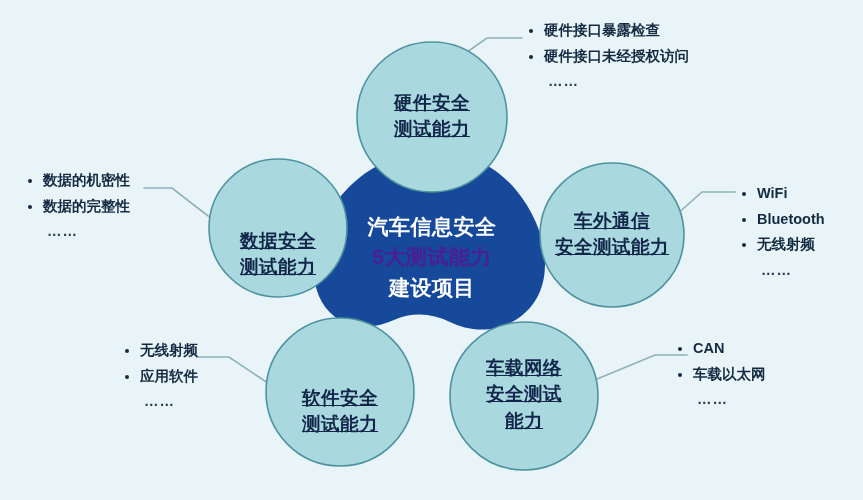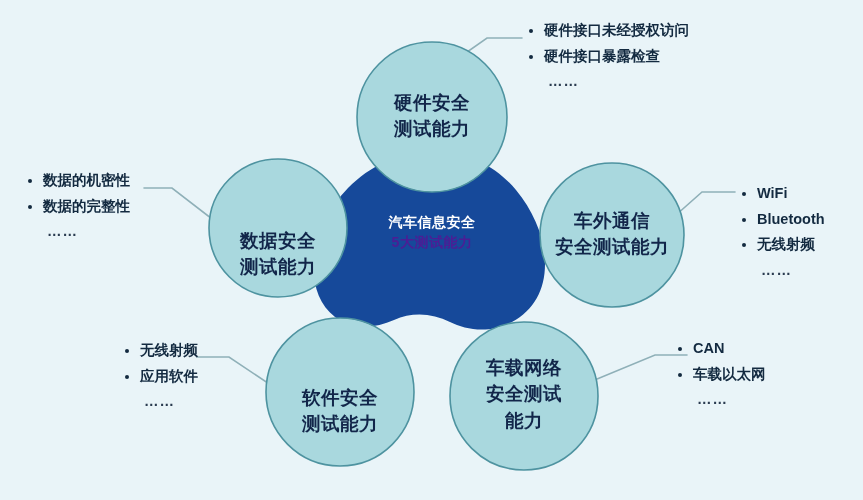--- a/index.html
+++ b/index.html
@@ -31,26 +31,27 @@
   .node-label {
     position: absolute;
     text-align: center;
     color: #12264a;
     font-weight: bold;
     font-size: 18.5px;
     line-height: 1.42;
     letter-spacing: 0.5px;
     white-space: pre-line;
     pointer-events: none;
+    text-decoration: underline;
   }
   .center-label {
     position: absolute;
     text-align: center;
     font-weight: bold;
-    font-size: 14px;
+    font-size: 21px;
     line-height: 1.45;
     letter-spacing: 0.5px;
     color: #ffffff;
     pointer-events: none;
   }
   .center-line-accent { color: #4c1d95; }
 
   .callout {
     position: absolute;
     color: #132a40;
@@ -133,42 +134,43 @@
       <circle cx="278" cy="228" r="69" fill="#a9d8de" stroke="#4e93a0" stroke-width="1.6"></circle>
       <circle cx="612" cy="235" r="72" fill="#a9d8de" stroke="#4e93a0" stroke-width="1.6"></circle>
       <circle cx="340" cy="392" r="74" fill="#a9d8de" stroke="#4e93a0" stroke-width="1.6"></circle>
       <circle cx="524" cy="396" r="74" fill="#a9d8de" stroke="#4e93a0" stroke-width="1.6"></circle>
     </g>
   </svg>
 
   <div class="center-label" style="left:328px; top:212px; width:208px;">
     <div>汽车信息安全</div>
     <div class="center-line-accent">5大测试能力</div>
+    <div>建设项目</div>
   </div>
 
   <div class="node-label" style="left:352px; top:90px; width:160px;">硬件安全
 测试能力</div>
 
   <div class="node-label" style="left:198px; top:201px; width:160px;margin-top:27px;">数据安全
 测试能力</div>
 
   <div class="node-label" style="left:527px; top:208px; width:170px;">车外通信
 安全测试能力</div>
 
   <div class="node-label" style="left:260px; top:365px; width:160px;margin-top:20px;">软件安全
 测试能力</div>
 
   <div class="node-label" style="left:444px; top:355px; width:160px;text-align:center;">车载网络
 安全测试
 能力</div>
 
   <div class="callout" style="left:527px; top:23px;">
     <ul>
+      <li>硬件接口暴露检查</li>
       <li>硬件接口未经授权访问</li>
-      <li>硬件接口暴露检查</li>
       <li class="ellipsis">……</li>
     </ul>
   </div>
 
   <div class="callout" style="left:26px; top:173px;">
     <ul>
       <li>数据的机密性</li>
       <li>数据的完整性</li>
       <li class="ellipsis">……</li>
     </ul>

